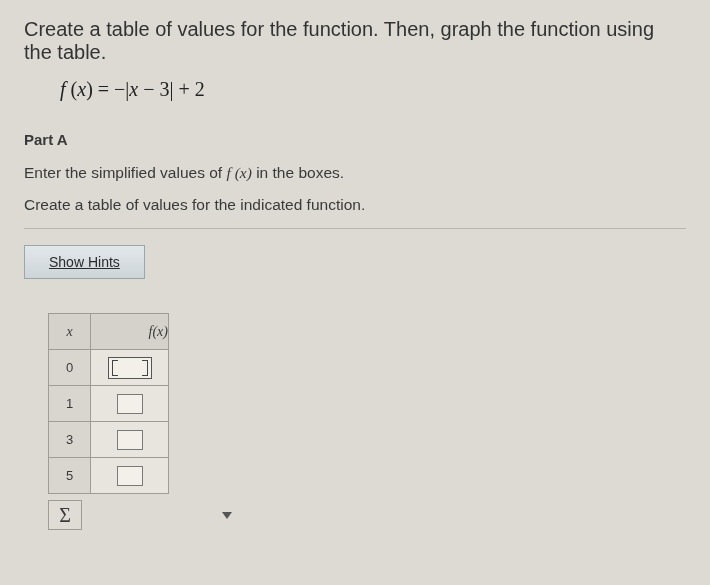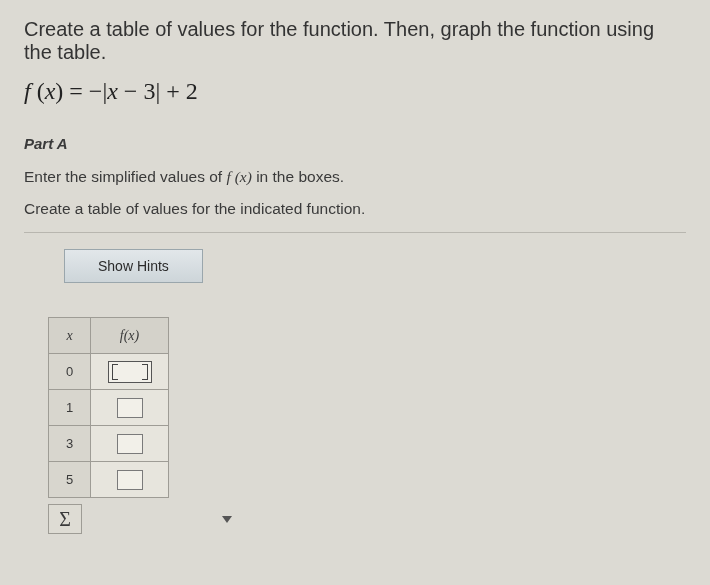--- a/index.html
+++ b/index.html
@@ -13,59 +13,59 @@
 }
 .page {
   padding: 18px 24px 0 24px;
 }
 .prompt {
   font-size: 20px;
   margin-bottom: 14px;
   color: #333;
 }
 .formula {
-  font-size: 24px;
+  font-size: 20px;
   font-family: 'Times New Roman', serif;
   font-style: italic;
   color: #222;
   margin-bottom: 30px;
+  margin-left: 36px;
 }
 .formula .op { font-style: normal; }
 .part-label {
   font-weight: bold;
   font-size: 15px;
   color: #3a3a3a;
   margin-bottom: 16px;
-  font-style: italic;
 }
 .instr {
   font-size: 15.5px;
   color: #3a3a3a;
   margin-bottom: 14px;
 }
 .instr .mathf {
   font-family: 'Times New Roman', serif;
   font-style: italic;
 }
 .work-area {
   border-top: 1px solid #b8b6af;
   margin-top: 6px;
   padding-top: 16px;
 }
 .hints-btn {
   display: inline-block;
   background: #cfd8dc;
   background: linear-gradient(#e2e7ea,#cdd5d9);
   border: 1px solid #9aa6ac;
-  padding: 8px 33px;
+  padding: 8px 24px;
   font-size: 14px;
   color: #2b2b2b;
-  margin-left: 40px;
   margin-bottom: 34px;
   cursor: pointer;
+  text-decoration: underline;
 }
 .table-wrap {
   margin-left: 24px;
 }
 table.vals {
   border-collapse: collapse;
   background: #e4e2da;
 }
 table.vals th, table.vals td {
   border: 1px solid #9e9c95;
@@ -74,21 +74,21 @@
   height: 36px;
 }
 table.vals th {
   background: #d4d2ca;
   font-weight: normal;
   font-style: italic;
   font-family: 'Times New Roman', serif;
   padding: 4px 0;
 }
 table.vals th.xcol { width: 42px; }
-table.vals th.fcol { width: 78px; }
+table.vals th.fcol { width: 78px; text-align: right; }
 table.vals td.xv {
   background: #d8d6ce;
   font-family: Arial, sans-serif;
   font-size: 13px;
 }
 table.vals td.fv {
   background: #e7e5dd;
 }
 .inputbox {
   display: inline-block;

